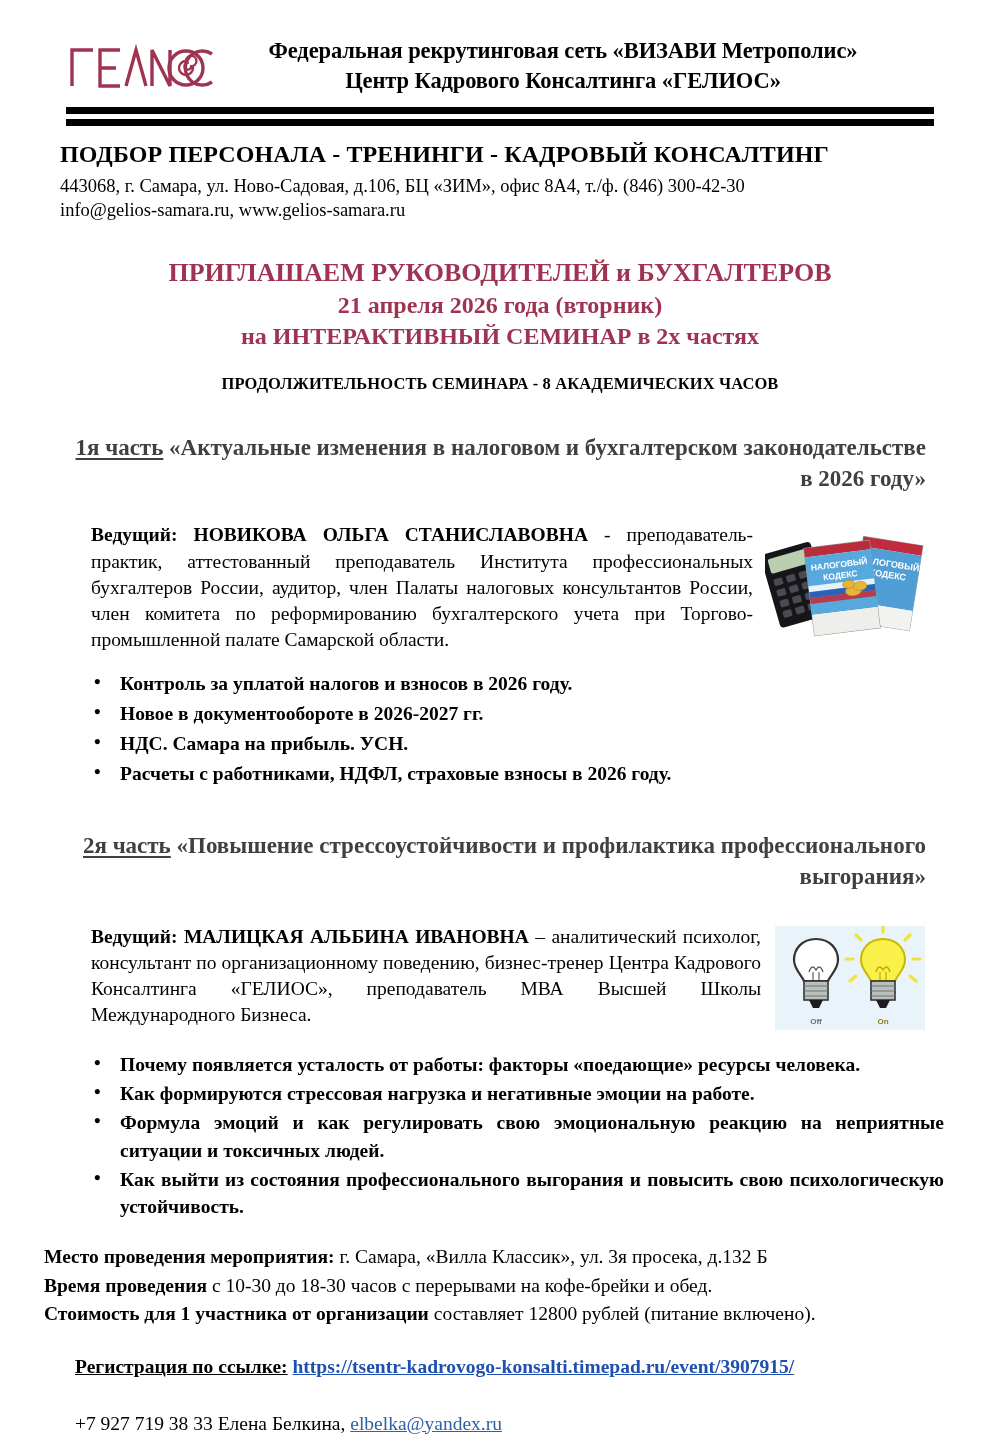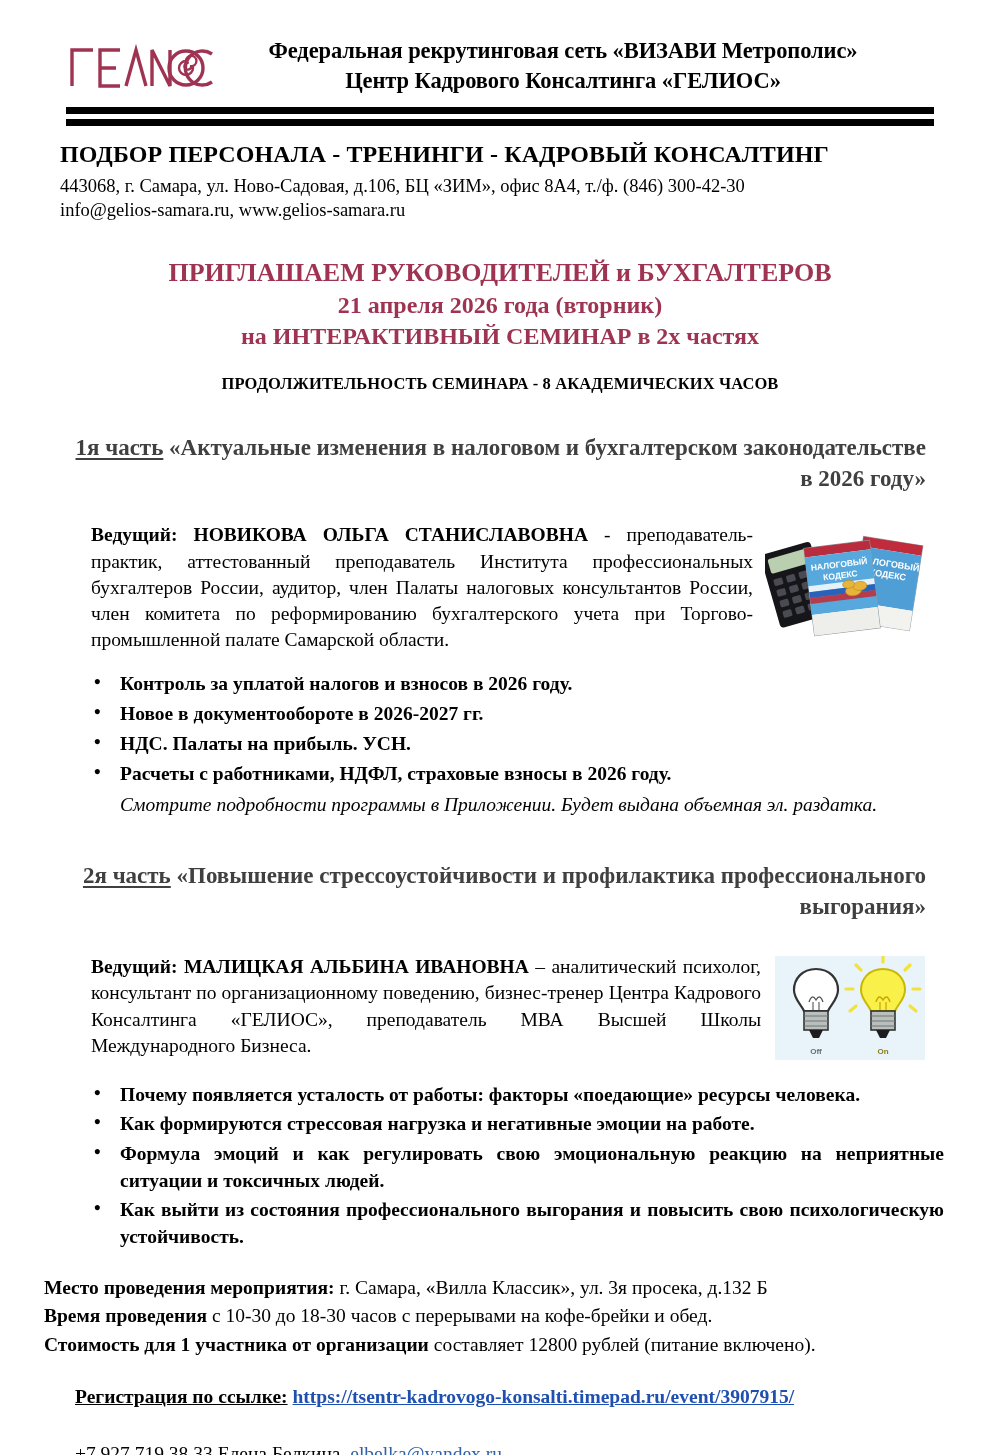--- a/index.html
+++ b/index.html
@@ -345,23 +345,22 @@
           <rect x="44" y="89" width="66" height="21" fill="#eeeeea"></rect>
         </g>
       </svg>
     </div>
     <p class="presenter-para"><b>Ведущий:</b> <b>НОВИКОВА ОЛЬГА СТАНИСЛАВОВНА</b><span> - преподаватель-практик, аттестованный преподаватель Института профессиональных бухгалтеров России, аудитор, член Палаты налоговых консультантов России, член комитета по реформированию бухгалтерского учета при Торгово-промышленной палате Самарской области.</span></p>
   </div>
 
   <ul class="topics topics-1">
     <li>Контроль за уплатой налогов и взносов в 2026 году.</li>
     <li>Новое в документообороте в 2026-2027 гг.</li>
-    <li>НДС. Палаты на прибыль. УСН.</li>
+    <li>НДС. Самара на прибыль. УСН.</li>
     <li>Расчеты с работниками, НДФЛ, страховые взносы в 2026 году.</li>
-    <li class="nobullet">Смотрите подробности программы в Приложении. Будет выдана объемная эл. раздатка.</li>
   </ul>
 
   <div class="part-heading part2-heading">
     <span class="part-label">2я часть</span><span> «Повышение стрессоустойчивости и профилактика профессионального выгорания»</span>
   </div>
 
   <div class="presenter-block presenter-2">
     <div class="float-bulbs">
       <svg width="150" height="104" viewBox="0 0 150 104">
         <rect width="150" height="104" fill="#E8F4FA"></rect>

